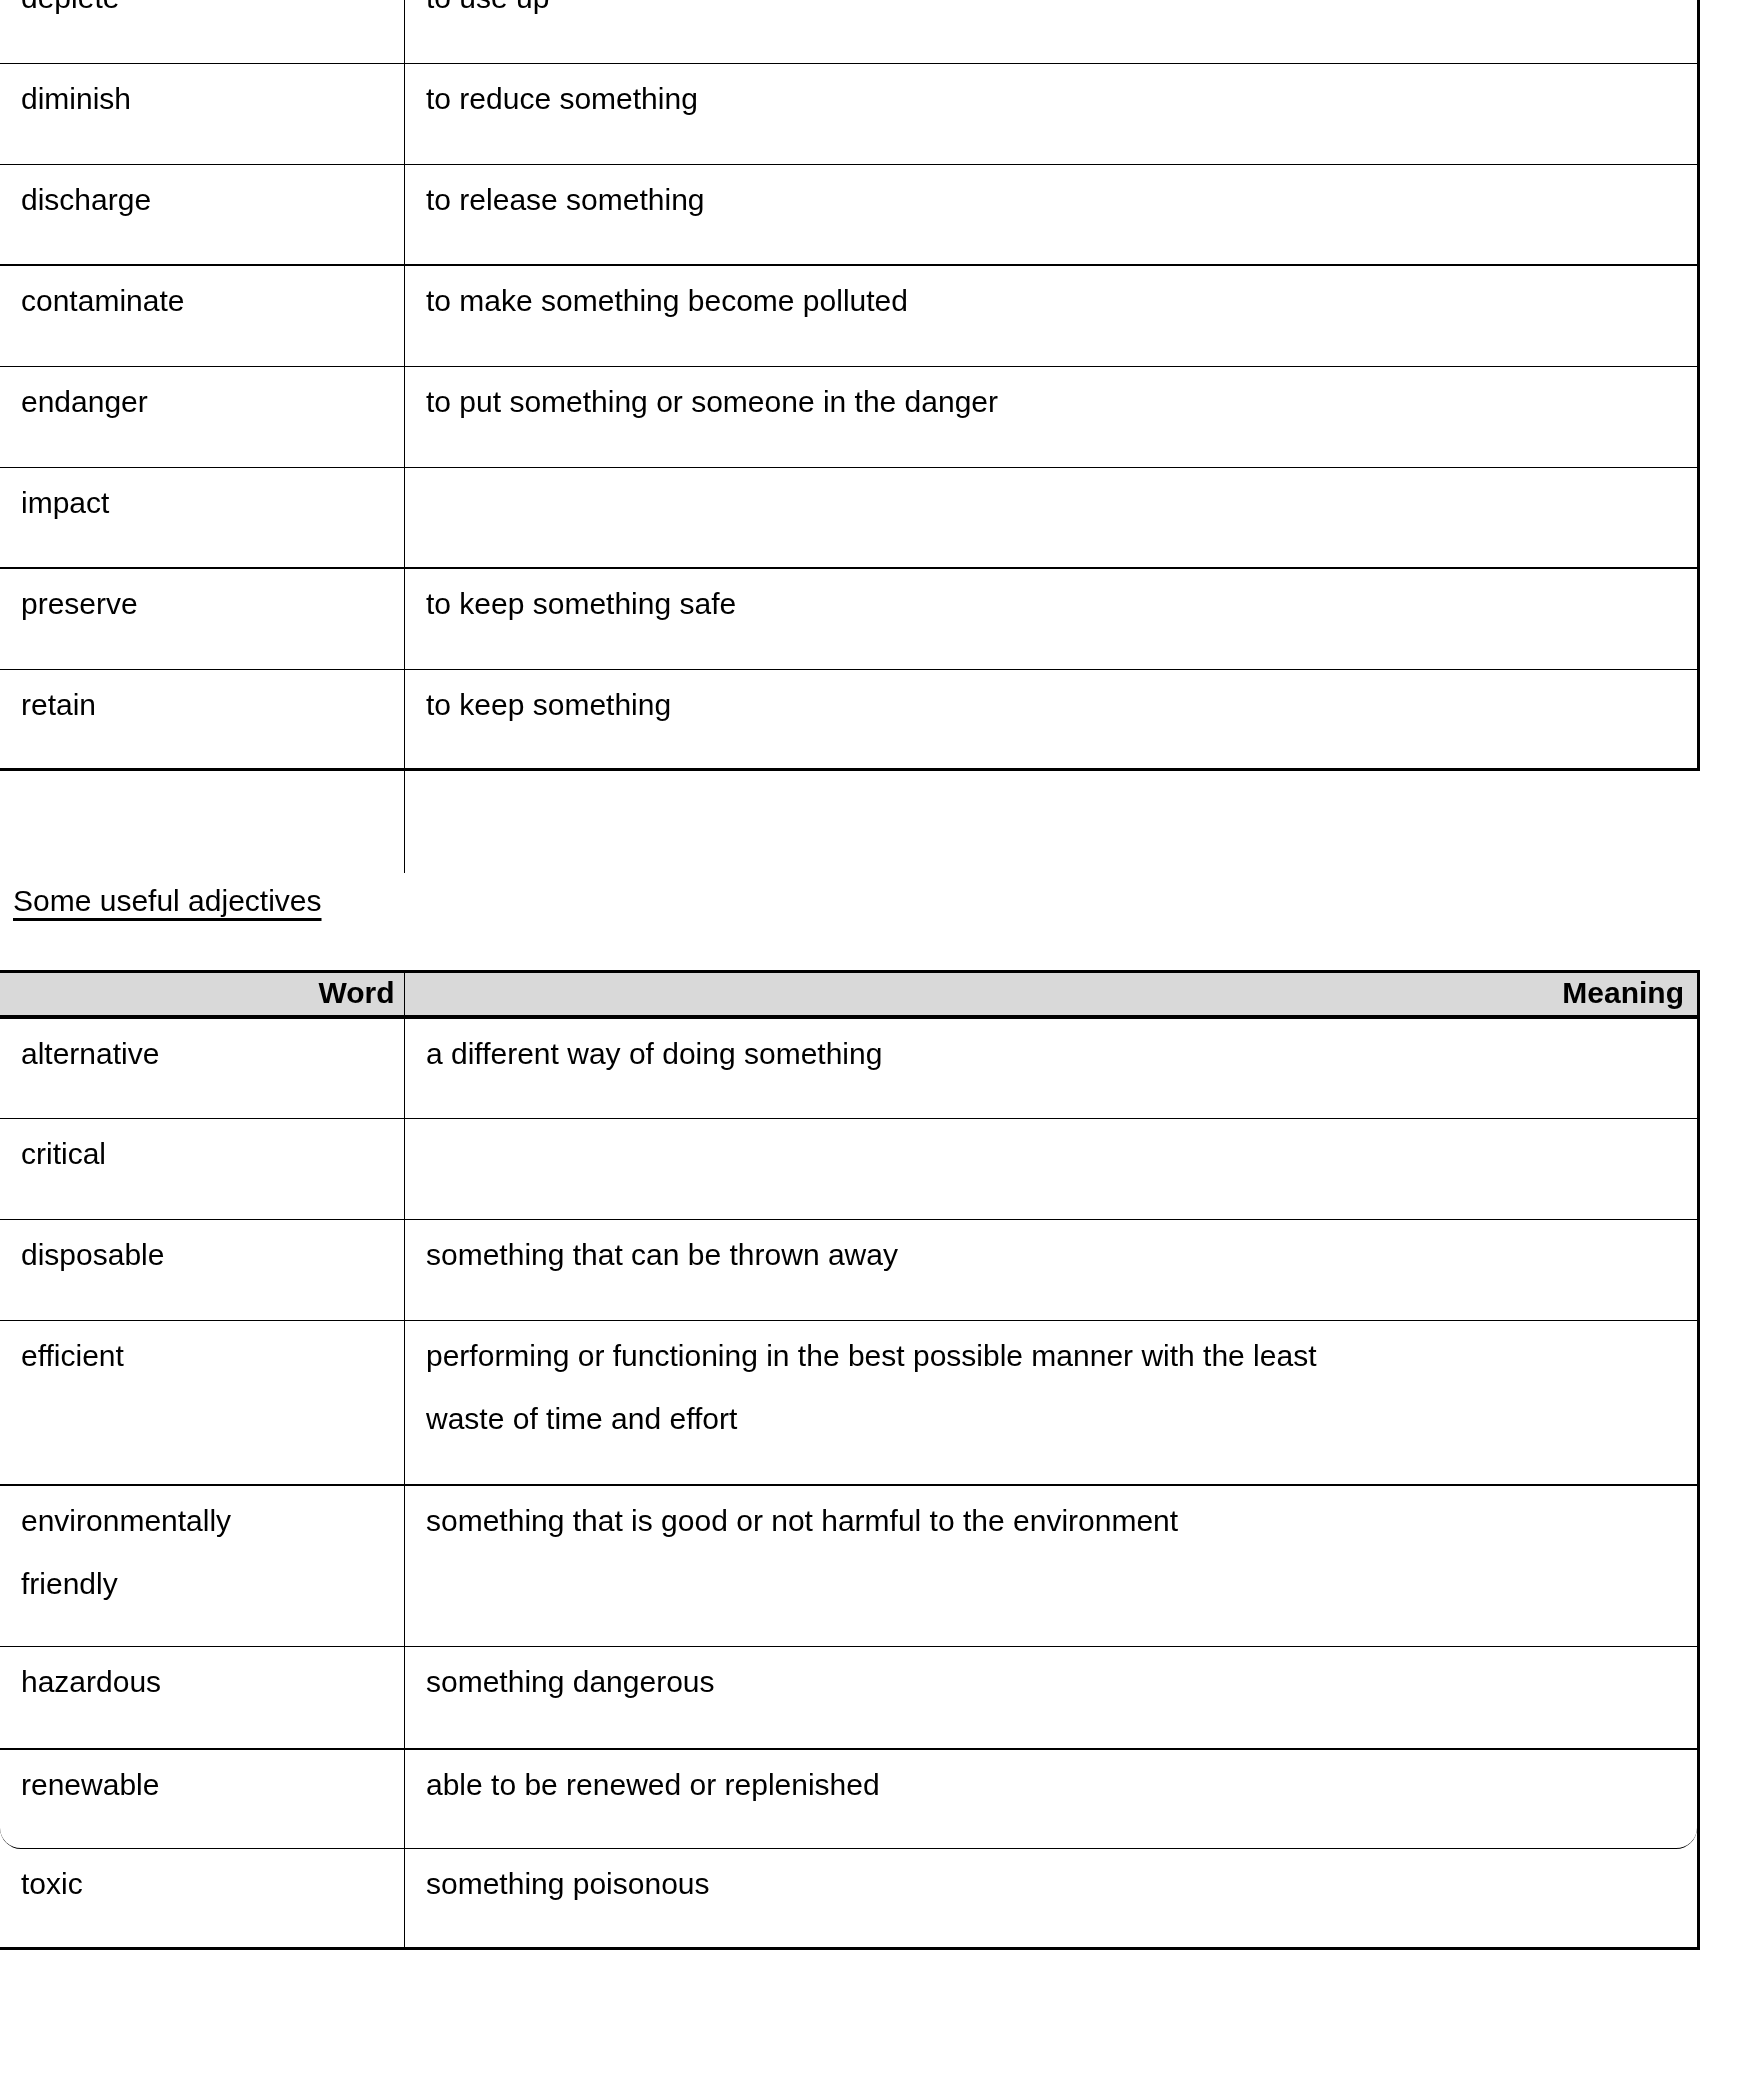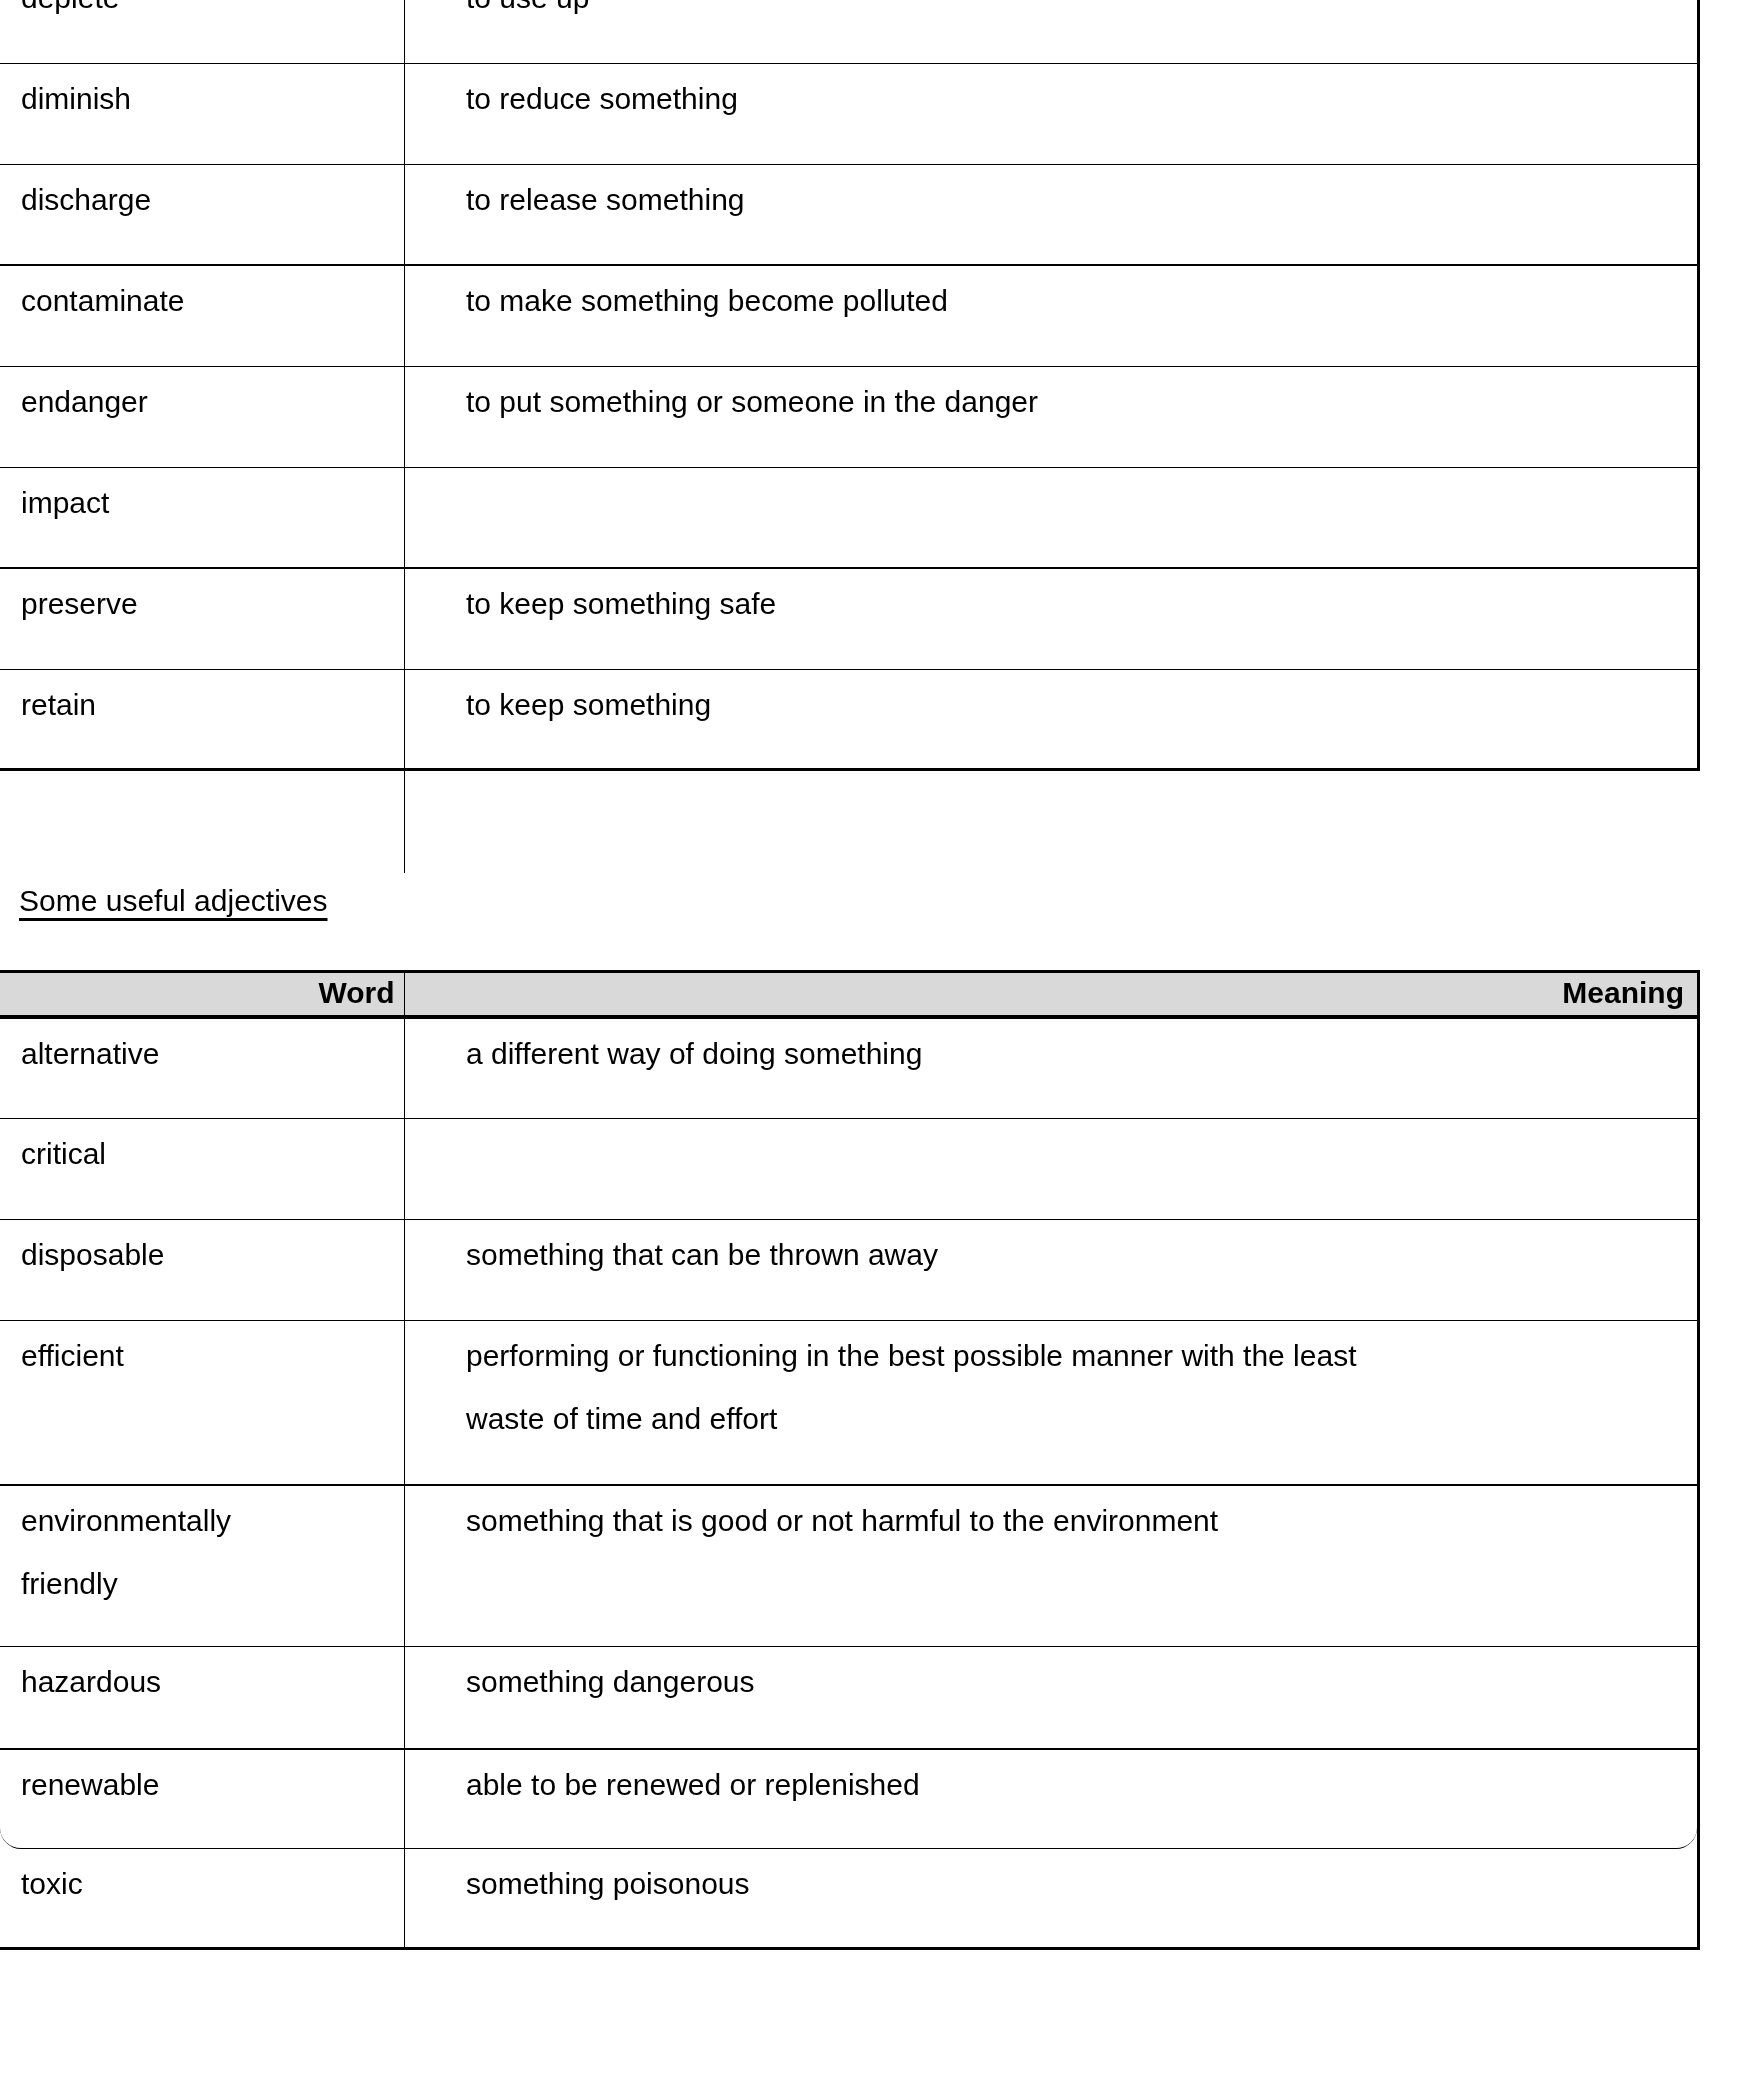--- a/index.html
+++ b/index.html
@@ -22,21 +22,20 @@
     left: 0;
     width: 1700px;
     border-right: 3.8px solid #000000;
     box-sizing: border-box;
   }
   .trow {
     display: flex;
     box-sizing: border-box;
     border-bottom: 1.9px solid #000000;
     background: #ffffff;
-    gap: 40px;
   }
   .trow.thickline { border-bottom-width: 2.8px; }
   .trow.lastrow { border-bottom-width: 3.8px; }
   .cell {
     box-sizing: border-box;
     overflow: hidden;
   }
   .cell.word {
     width: 405px;
     flex: 0 0 405px;
@@ -56,21 +55,21 @@
   .trow.header-row {
     background: #d9d9d9;
     border-top: 3.8px solid #000000;
     border-bottom: 4.7px solid #000000;
     font-weight: bold;
   }
   .trow.header-row .cell.word { padding-top: 1.9px; }
   .trow.header-row .cell.meaning { padding-top: 1.9px; }
   .section-heading {
     position: absolute;
-    left: 19px;
+    left: 13px;
     top: 883px;
     font-size: 30px;
     line-height: 35px;
     text-decoration: underline;
     text-decoration-thickness: 2.8px;
     text-underline-offset: 6.6px;
   }
 </style>
 </head>
 <body>

